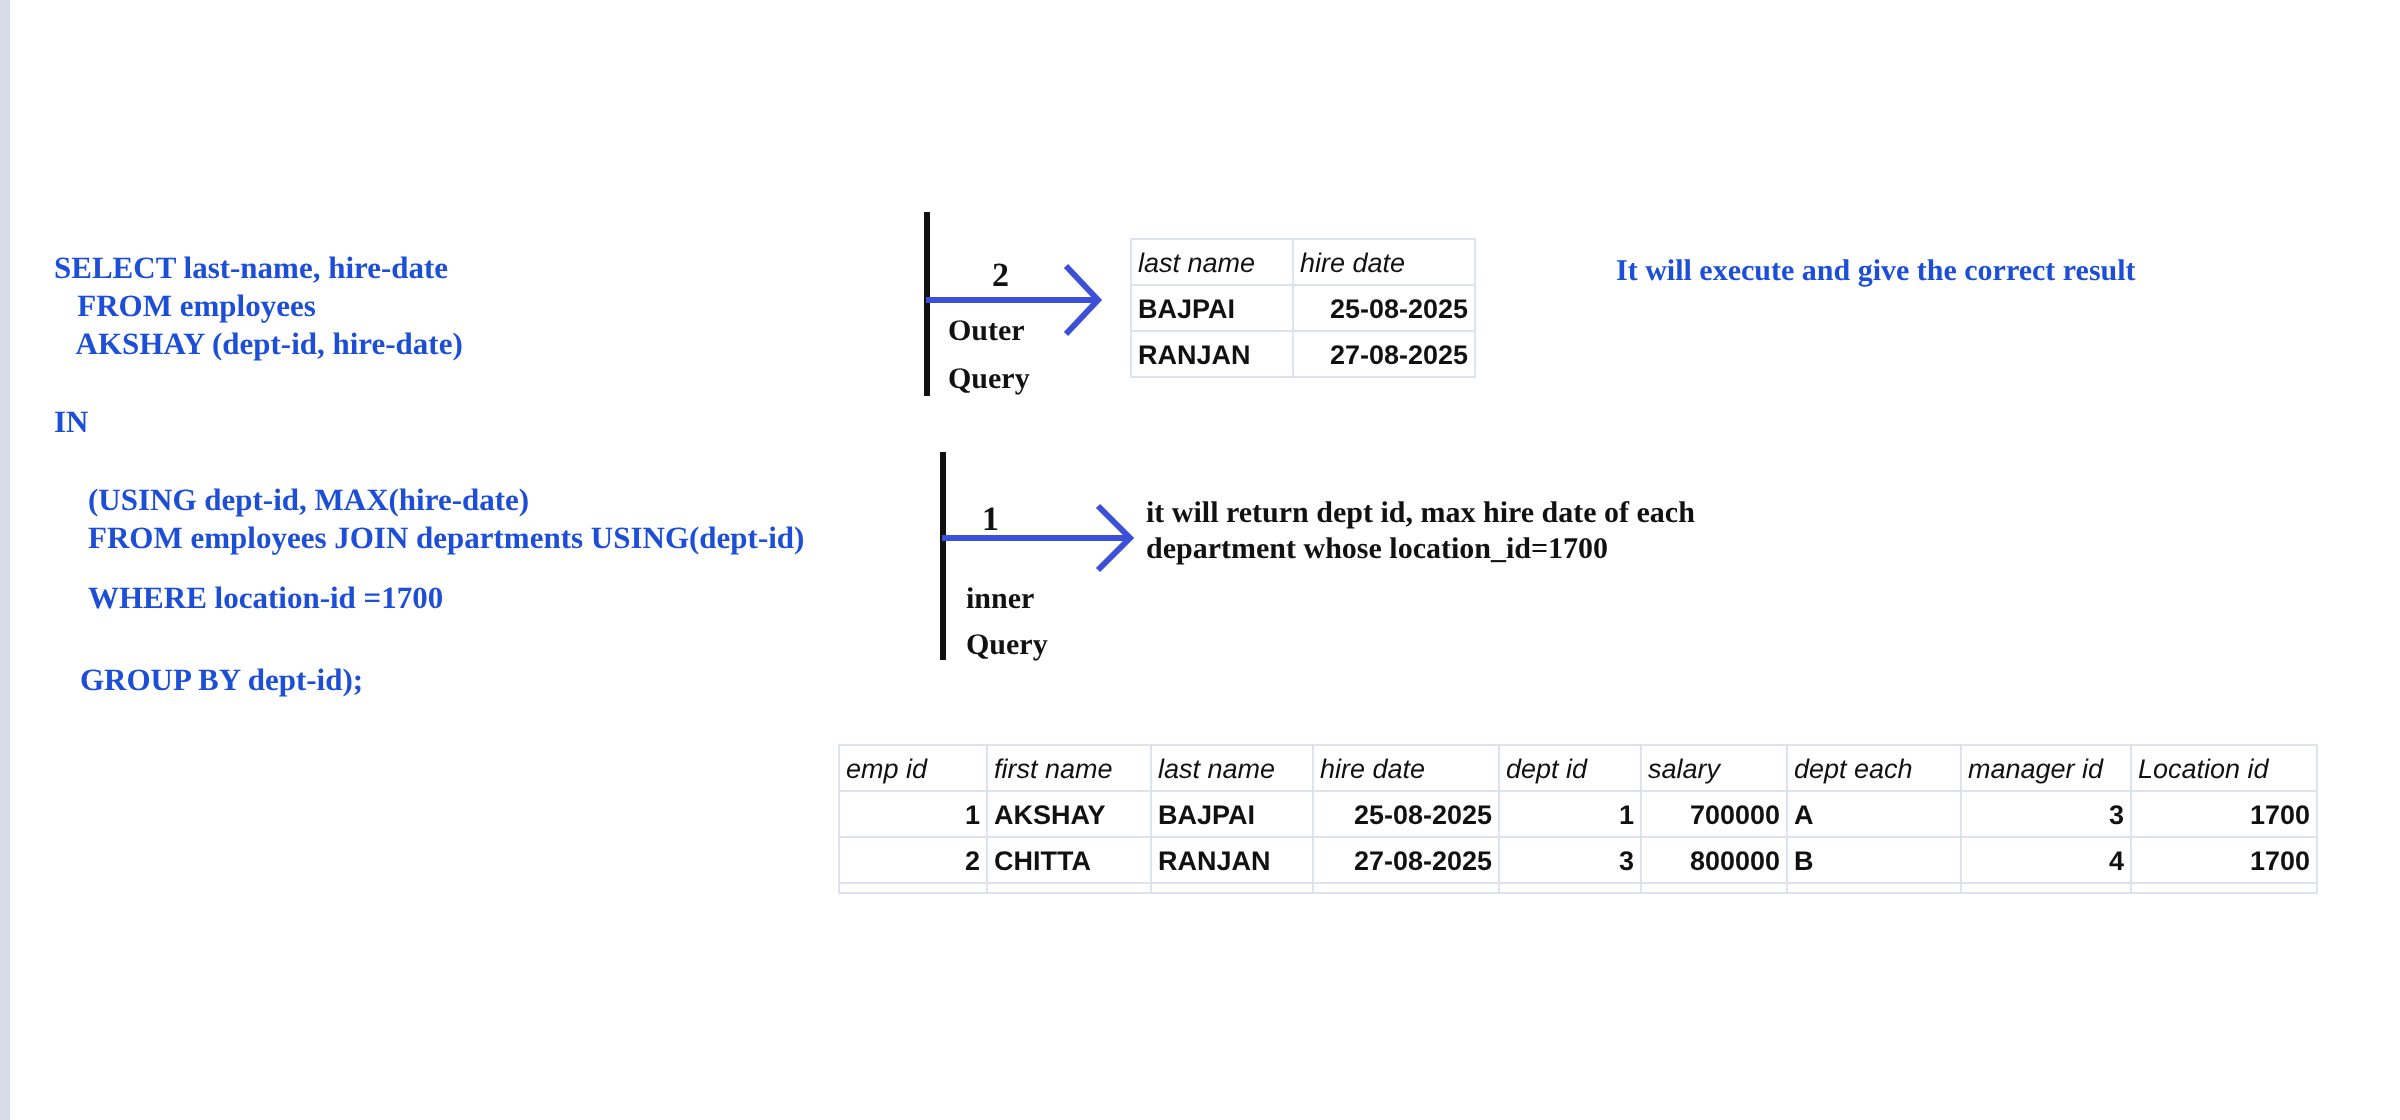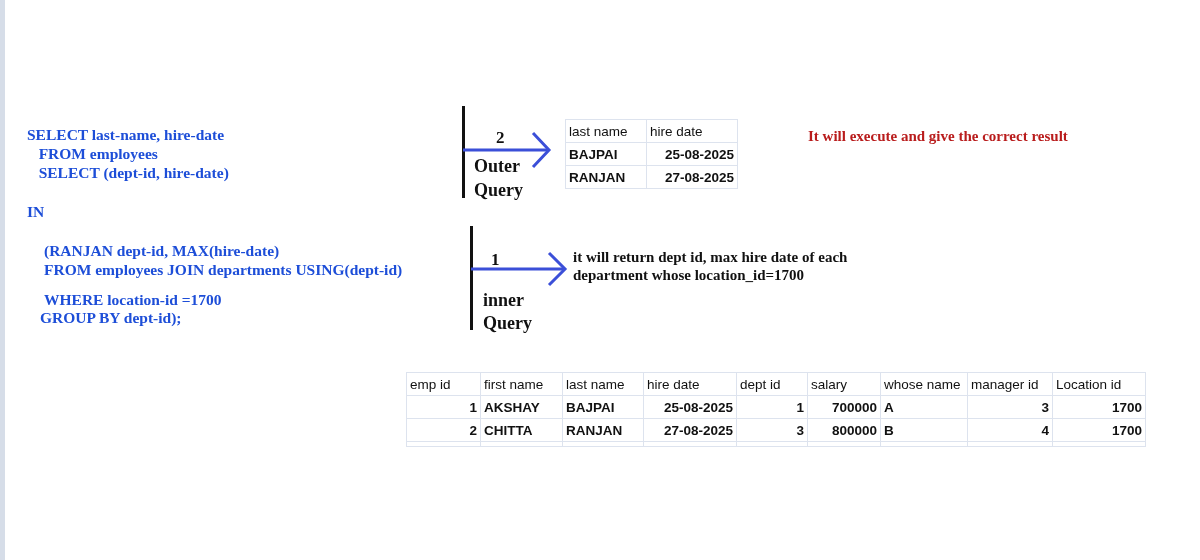--- a/index.html
+++ b/index.html
@@ -18,55 +18,55 @@
       white-space: pre; color: #1d4ed8;
     }
     .bracket-line {
       position: absolute; width: 3px; background: #111;
     }
     .arrow-svg { position: absolute; overflow: visible; }
     .step-num {
       position: absolute; font-weight: bold; font-size: 17px;
     }
     .query-label {
-      position: absolute; font-weight: bold; font-size: 18px; line-height: 23px;
+      position: absolute; font-weight: bold; font-size: 15px; line-height: 23px;
     }
     .note {
       position: absolute; font-weight: bold; font-size: 15px; line-height: 18px;
     }
-    .note.purple { color: #b91c1c; }
+    .note.purple { color: #1d4ed8; }
     table.xl {
       position: absolute; border-collapse: collapse;
       font-family: "Liberation Sans", "DejaVu Sans", sans-serif;
       font-size: 13.5px; color: #111;
     }
     table.xl td {
       border: 1px solid #dde3ee; height: 22px; padding: 0 3px; white-space: nowrap;
     }
     table.xl td.num { text-align: right; }
-    table.xl td.hdr { font-weight: normal; }
+    table.xl td.hdr { font-weight: normal; font-style: italic; }
     table.xl tbody td { font-weight: bold; }
   </style>
 </head>
 <body>
 
 <div class="left-strip"></div>
 
 <div>
   <div class="sql" style="left:27px; top:126px;">SELECT last-name, hire-date</div>
   <div class="sql" style="left:27px; top:145px;">   FROM employees</div>
-  <div class="sql" style="left:27px; top:164px;">   SELECT (dept-id, hire-date)</div>
+  <div class="sql" style="left:27px; top:164px;">   AKSHAY (dept-id, hire-date)</div>
   <div class="sql" style="left:27px; top:203px;">IN</div>
 </div>
 
 <div>
-  <div class="sql" style="left:44px; top:242px;">(RANJAN dept-id, MAX(hire-date)</div>
+  <div class="sql" style="left:44px; top:242px;">(USING dept-id, MAX(hire-date)</div>
   <div class="sql" style="left:44px; top:261px;">FROM employees JOIN departments USING(dept-id)</div>
   <div class="sql" style="left:44px; top:291px;">WHERE location-id =1700</div>
-  <div class="sql" style="left:40px; top:309px;">GROUP BY dept-id);</div>
+  <div class="sql" style="left:40px; top:332px;">GROUP BY dept-id);</div>
 </div>
 
 <div>
   <div class="bracket-line" style="left:462px; top:106px; height:92px;"></div>
   <svg class="arrow-svg" style="left:463px; top:128px;" width="90" height="40">
     <line x1="0" y1="22" x2="84" y2="22" stroke="#3b4fd8" stroke-width="3"></line>
     <polyline points="70,5 86,22 70,39" fill="none" stroke="#3b4fd8" stroke-width="3"></polyline>
   </svg>
   <div class="step-num" style="left:496px; top:128px;">2</div>
   <div class="query-label" style="left:474px; top:155px;">Outer</div>
@@ -101,30 +101,30 @@
     <polyline points="78,1 94,17 78,33" fill="none" stroke="#3b4fd8" stroke-width="3"></polyline>
   </svg>
   <div class="step-num" style="left:491px; top:250px;">1</div>
   <div class="query-label" style="left:483px; top:289px;">inner</div>
   <div class="query-label" style="left:483px; top:312px;">Query</div>
 </div>
 
 <div class="note" style="left:573px; top:248px;">it will return dept id,  max hire date of each</div>
 <div class="note" style="left:573px; top:266px;">department whose location_id=1700</div>
 
-<table class="xl" style="left:406px; top:372px;">
+<table class="xl" style="left:419px; top:372px;">
   <thead>
     <tr>
       <td class="hdr" style="width:67px;">emp id</td>
       <td class="hdr" style="width:75px;">first name</td>
       <td class="hdr" style="width:74px;">last name</td>
       <td class="hdr" style="width:86px;">hire date</td>
       <td class="hdr" style="width:64px;margin-top:24px;">dept id</td>
       <td class="hdr" style="width:66px;">salary</td>
-      <td class="hdr" style="width:80px;">whose name</td>
+      <td class="hdr" style="width:80px;">dept each</td>
       <td class="hdr" style="width:78px;">manager id</td>
       <td class="hdr" style="width:86px;">Location id</td>
     </tr>
   </thead>
   <tbody>
     <tr>
       <td class="num">1</td>
       <td>AKSHAY</td>
       <td>BAJPAI</td>
       <td class="num">25-08-2025</td>

